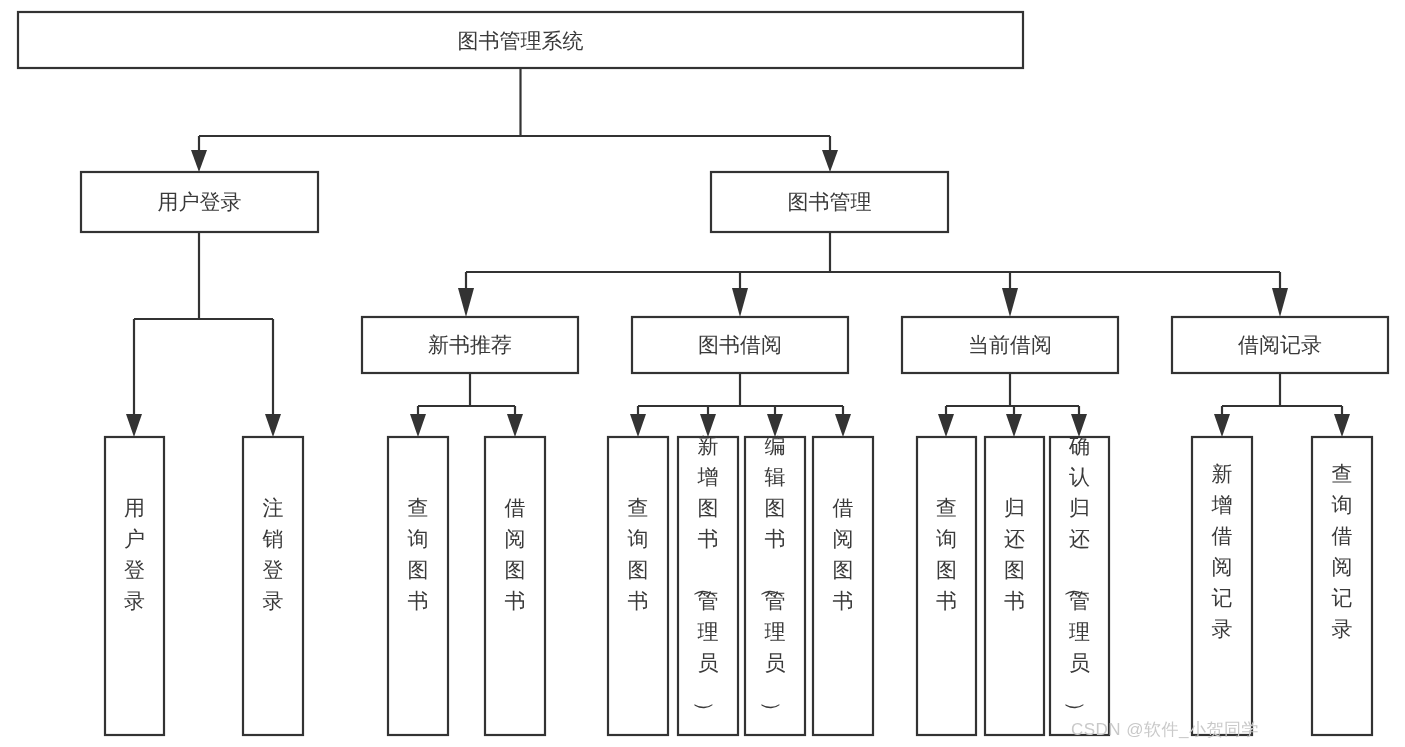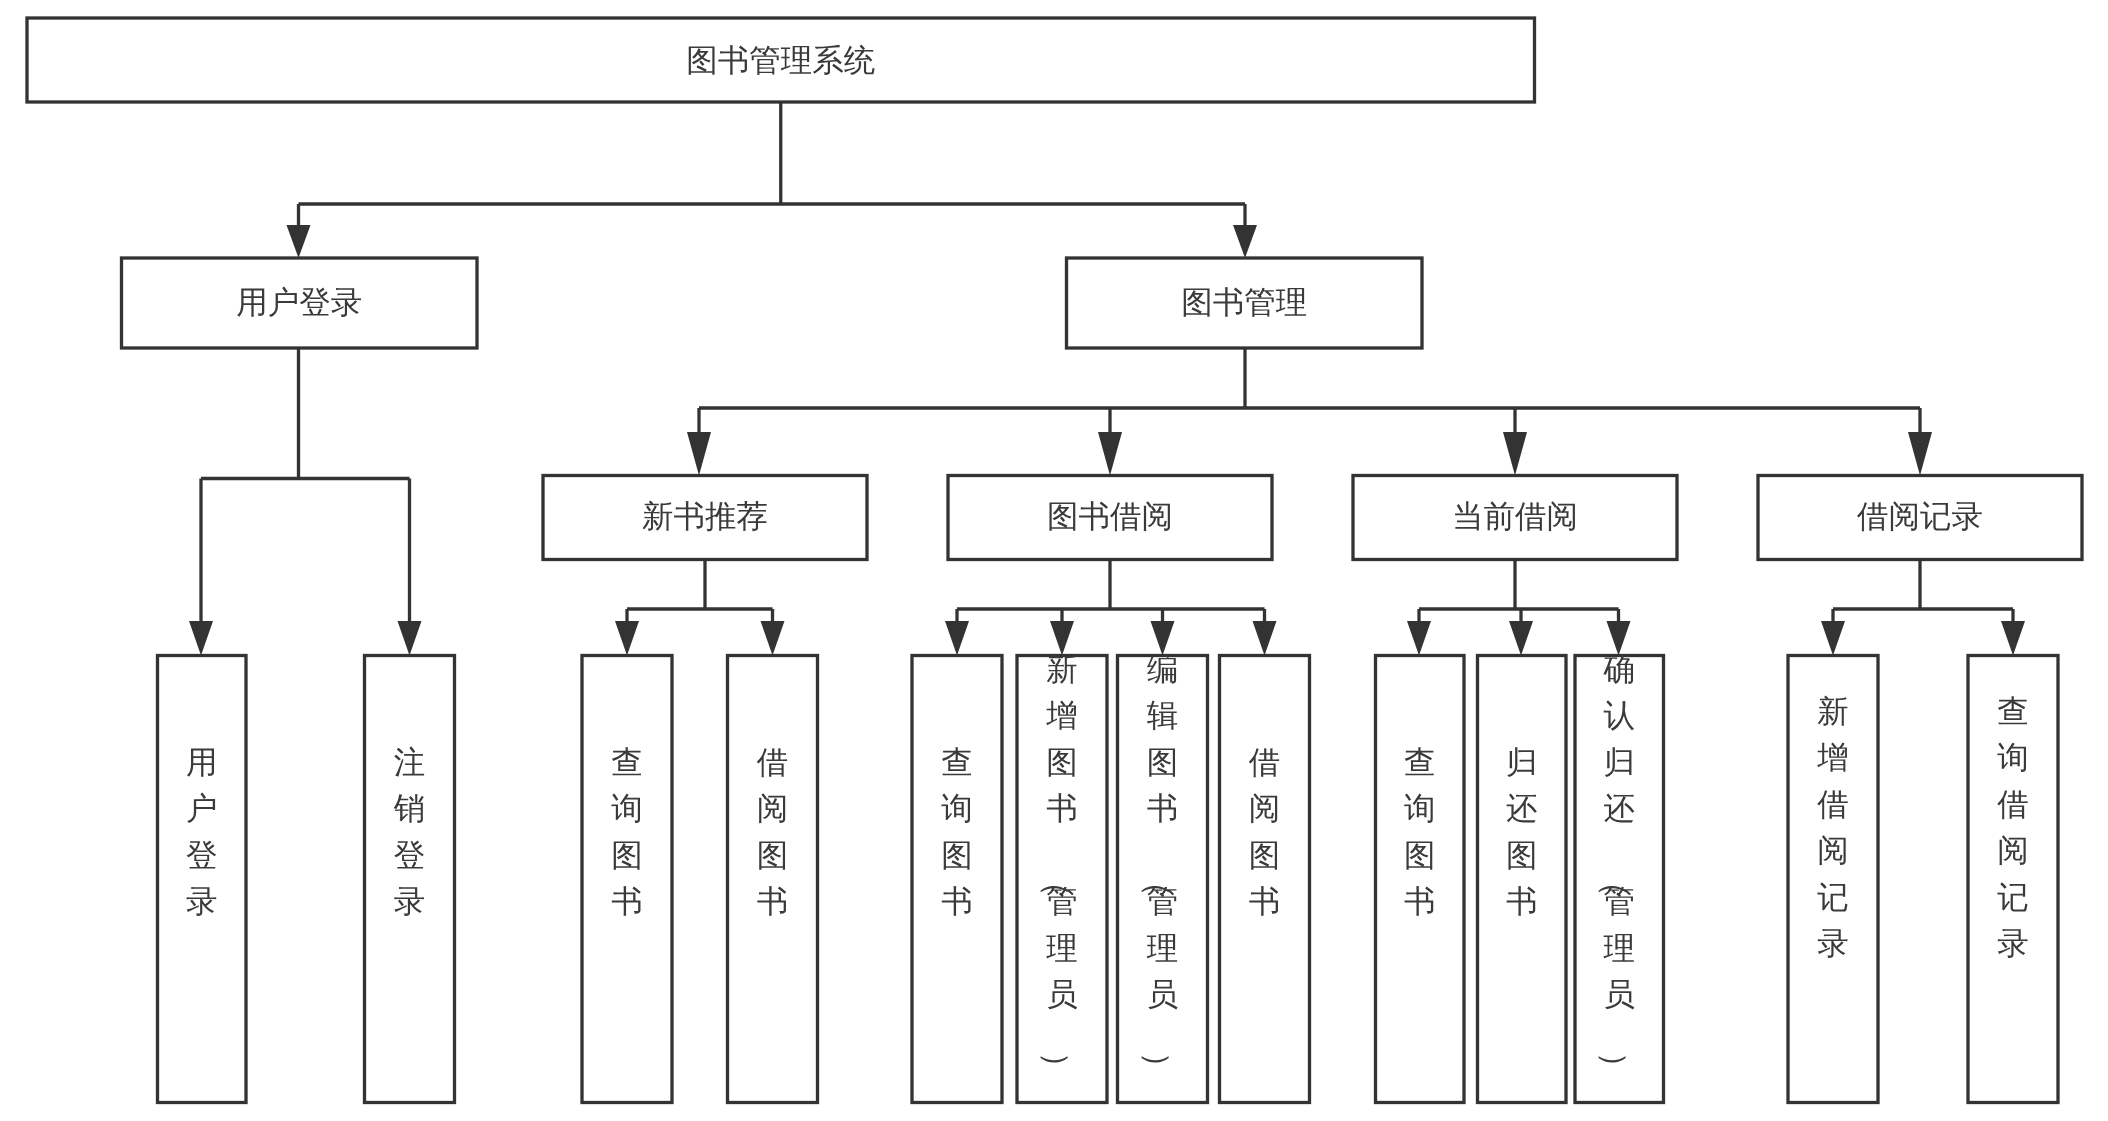--- a/index.html
+++ b/index.html
@@ -221,13 +221,14 @@
       <rect class="node-box" x="1192" y="437" width="60" height="298"></rect>
       <text class="node-label-vert" y="481" x="1222"><tspan x="1222" dy="0">新</tspan><tspan x="1222" dy="31">增</tspan><tspan x="1222" dy="31">借</tspan><tspan x="1222" dy="31">阅</tspan><tspan x="1222" dy="31">记</tspan><tspan x="1222" dy="31">录</tspan></text>
     </g>
     <g>
       <rect class="node-box" x="1312" y="437" width="60" height="298"></rect>
       <text class="node-label-vert" x="1342" y="481"><tspan x="1342" dy="0">查</tspan><tspan x="1342" dy="31">询</tspan><tspan x="1342" dy="31">借</tspan><tspan x="1342" dy="31">阅</tspan><tspan x="1342" dy="31">记</tspan><tspan x="1342" dy="31">录</tspan></text>
     </g>
 
   </svg>
 
+  <div class="watermark">CSDN @软件_小贺同学</div>
 </div>
 
 </body></html>

